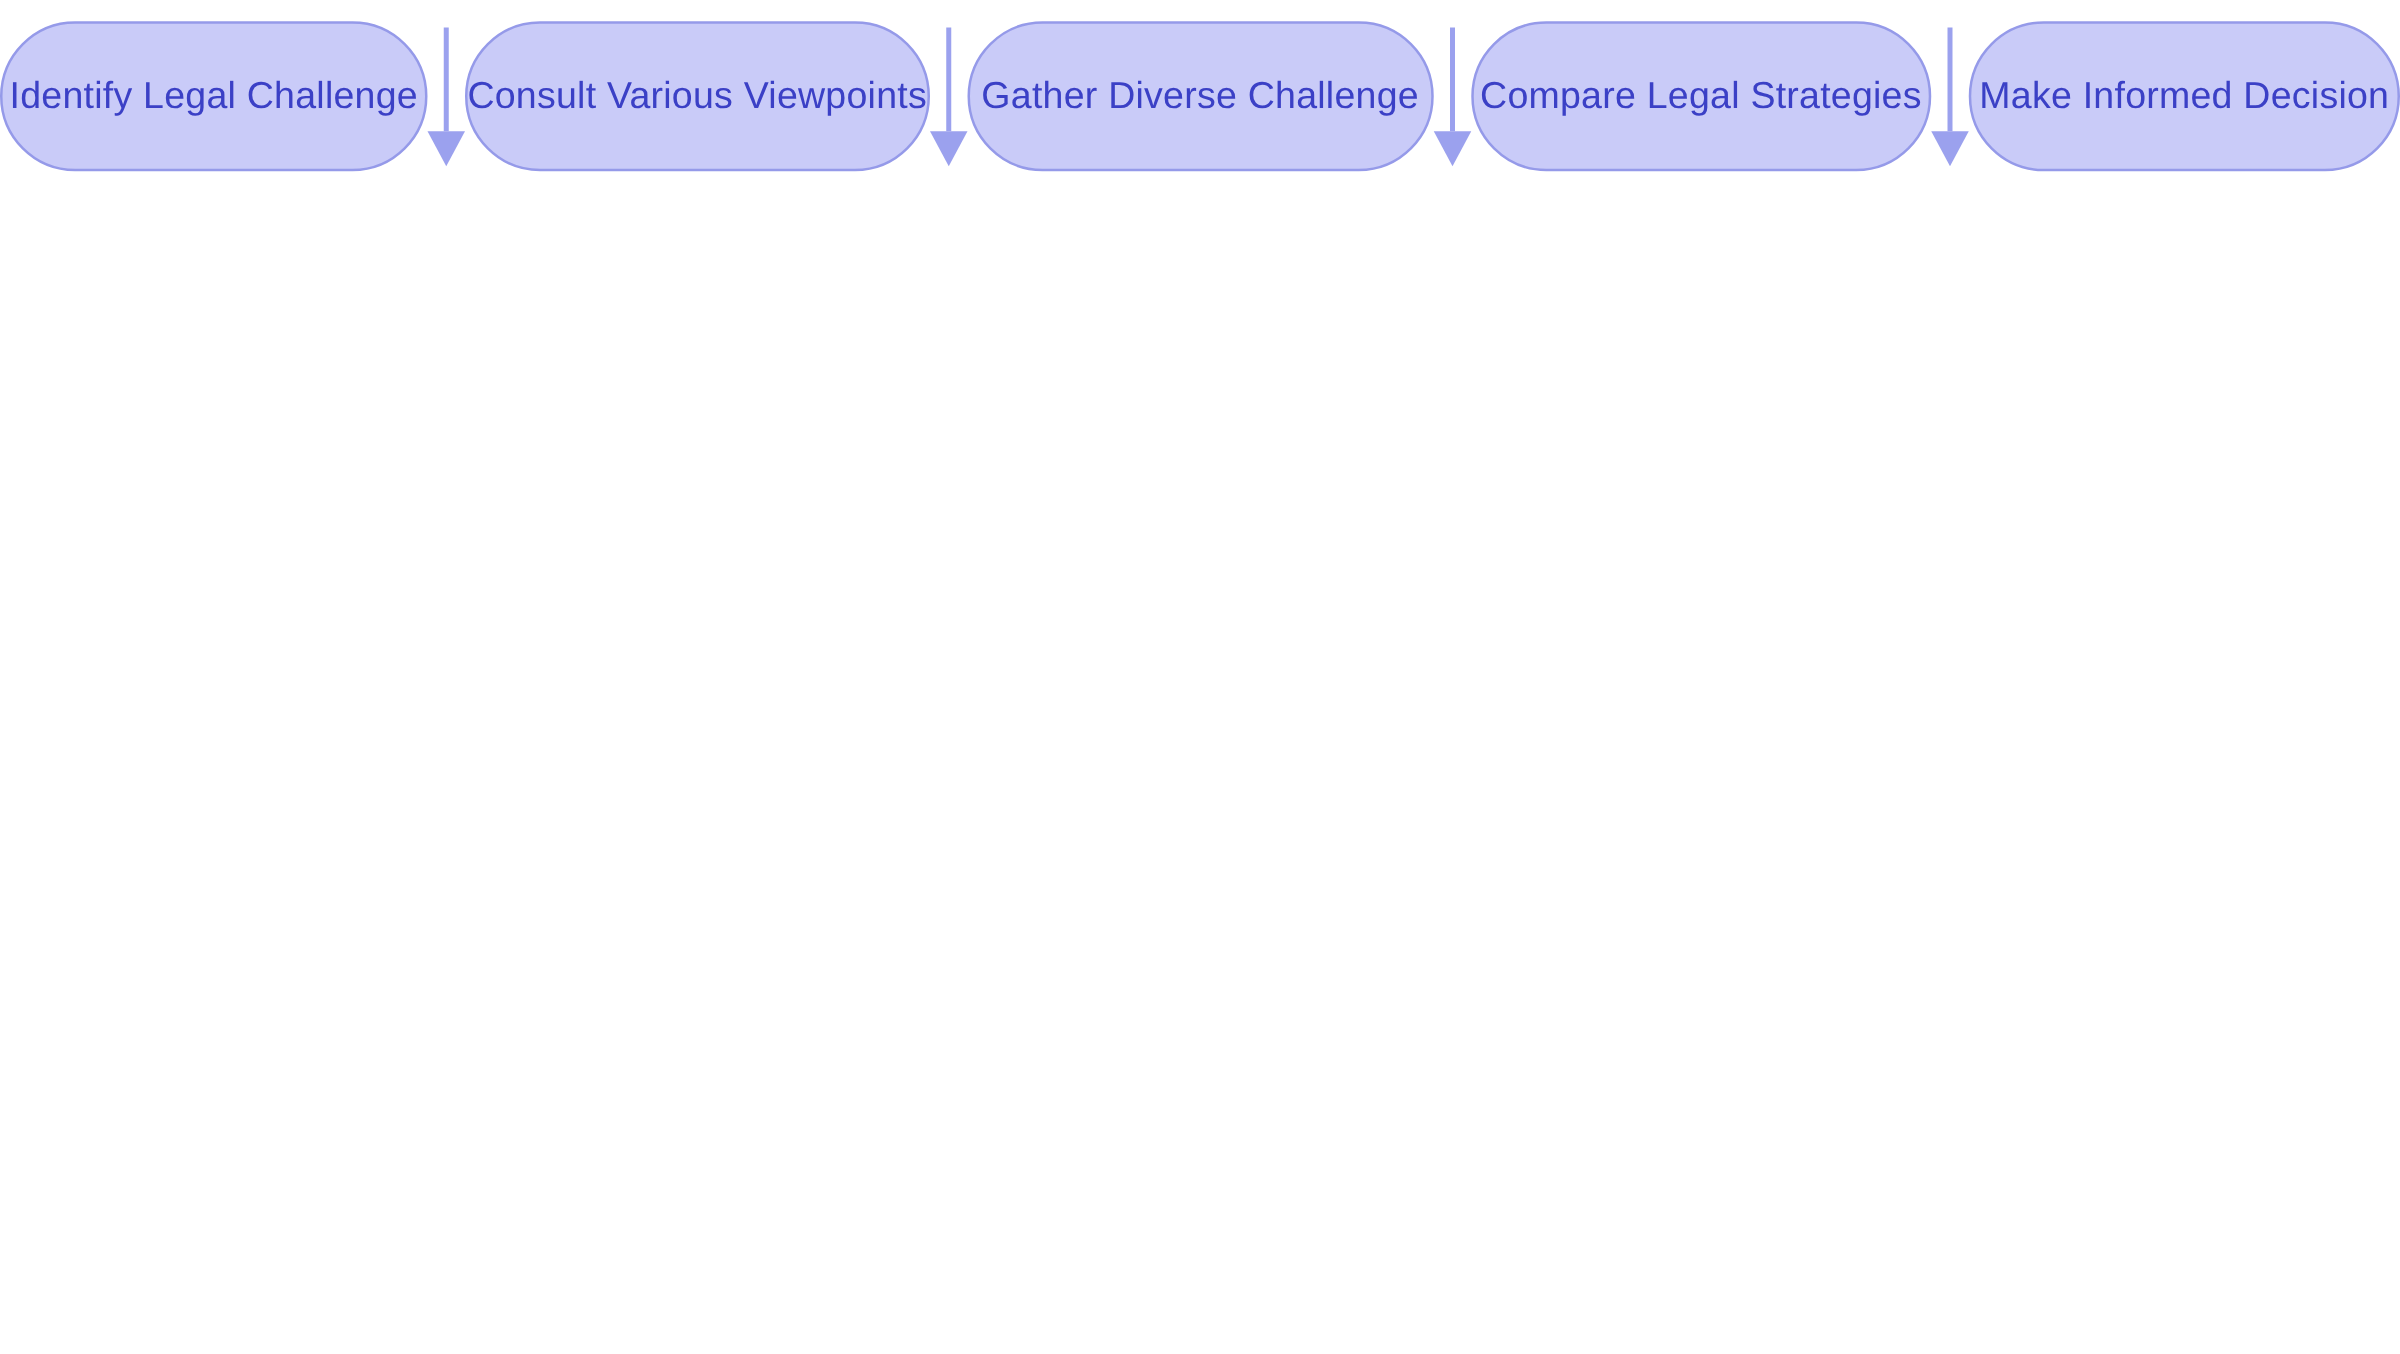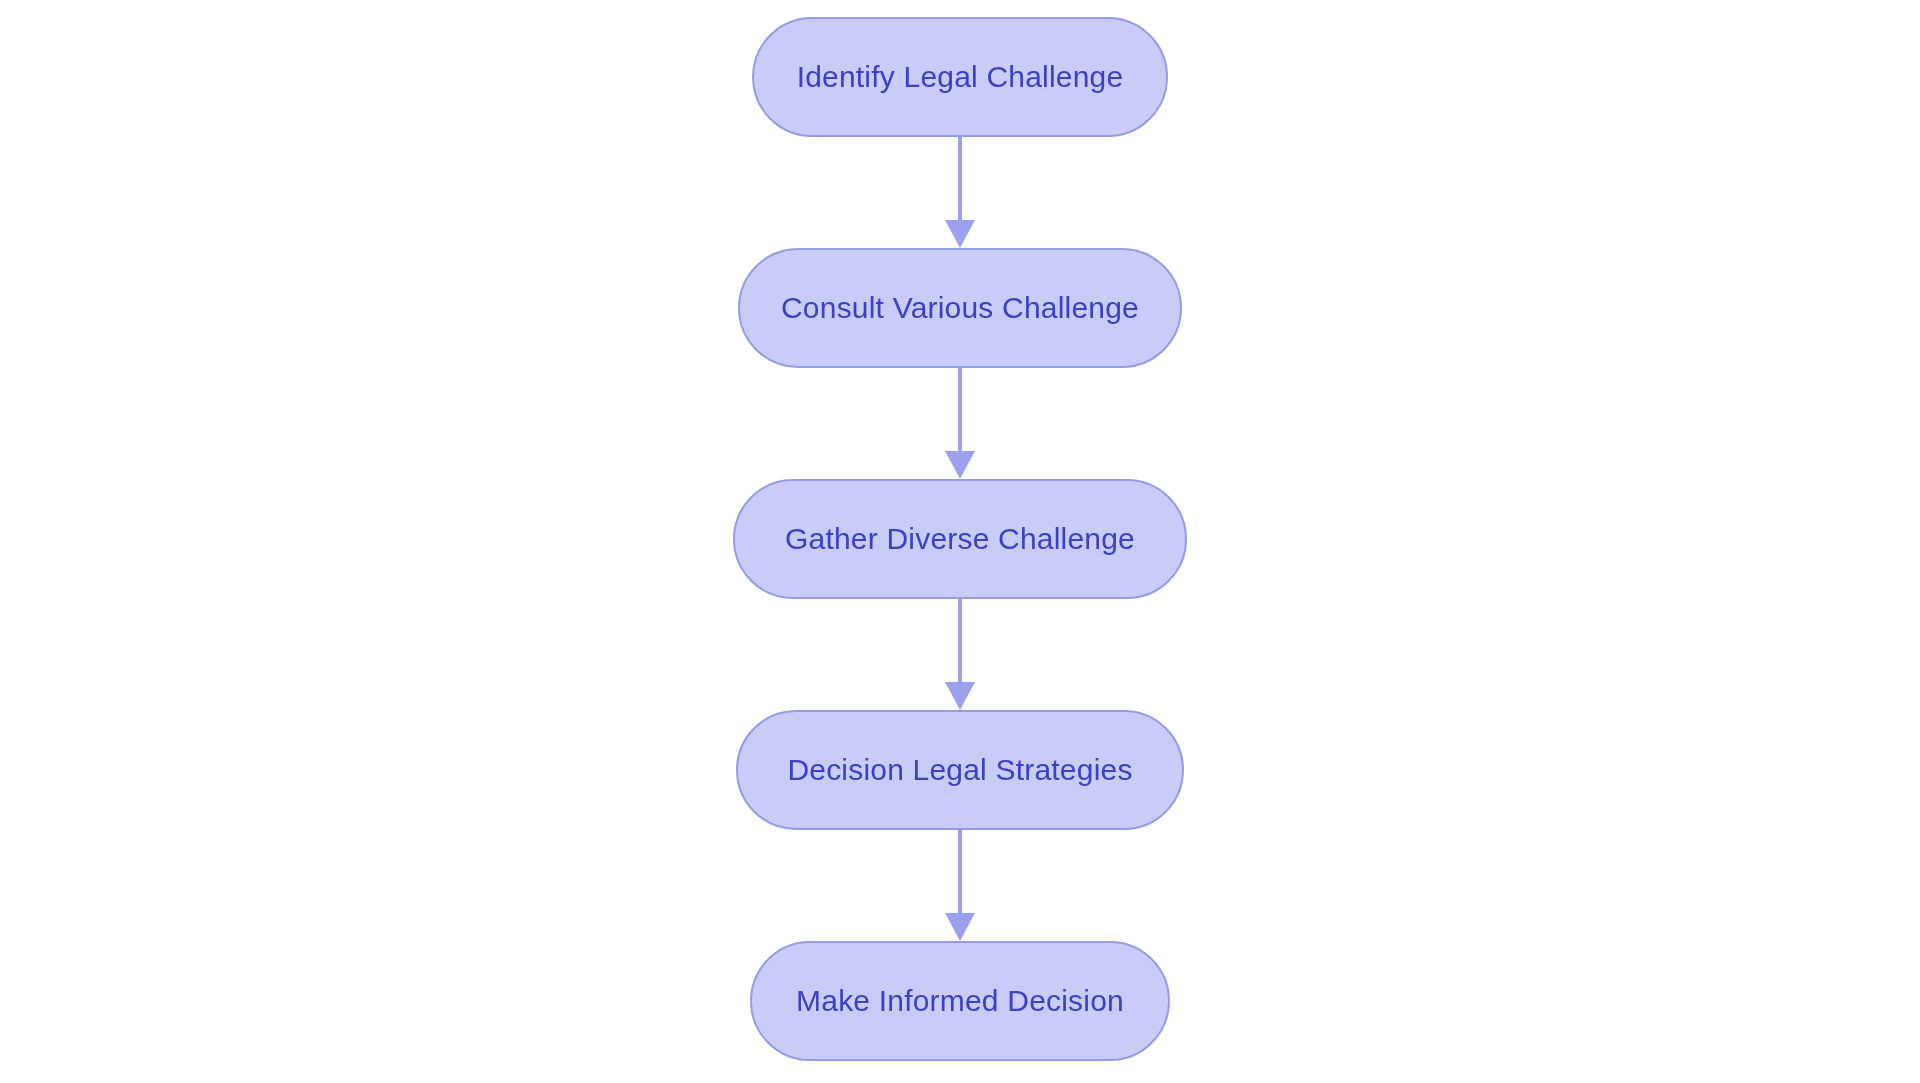--- a/index.html
+++ b/index.html
@@ -14,21 +14,21 @@
     background: #ffffff;
     overflow: hidden;
     font-family: "Liberation Sans", "DejaVu Sans", sans-serif;
   }
   .flow-column {
     position: absolute;
     left: 0;
     top: 17px;
     width: 100%;
     display: flex;
-    flex-direction: column;
+    flex-direction: row;
     align-items: center;
   }
   .flow-node {
     height: 120px;
     box-sizing: border-box;
     border: 2px solid var(--node-border, #959ae9);
     background: var(--node-fill, #c9cbf8);
     border-radius: 60px;
     display: flex;
     align-items: center;
@@ -71,39 +71,39 @@
     <div class="flow-node w1">
       <span>Identify Legal Challenge</span>
     </div>
 
     <div class="flow-arrow">
       <div class="arrow-line"></div>
       <div class="arrow-head"></div>
     </div>
 
     <div class="flow-node w2">
-      <span>Consult Various Challenge</span>
+      <span>Consult Various Viewpoints</span>
     </div>
 
     <div class="flow-arrow">
       <div class="arrow-line"></div>
       <div class="arrow-head"></div>
     </div>
 
     <div class="flow-node w3">
       <span>Gather Diverse Challenge</span>
     </div>
 
     <div class="flow-arrow">
       <div class="arrow-line"></div>
       <div class="arrow-head"></div>
     </div>
 
     <div class="flow-node w4">
-      <span>Decision Legal Strategies</span>
+      <span>Compare Legal Strategies</span>
     </div>
 
     <div class="flow-arrow">
       <div class="arrow-line"></div>
       <div class="arrow-head"></div>
     </div>
 
     <div class="flow-node w5">
       <span>Make Informed Decision</span>
     </div>

